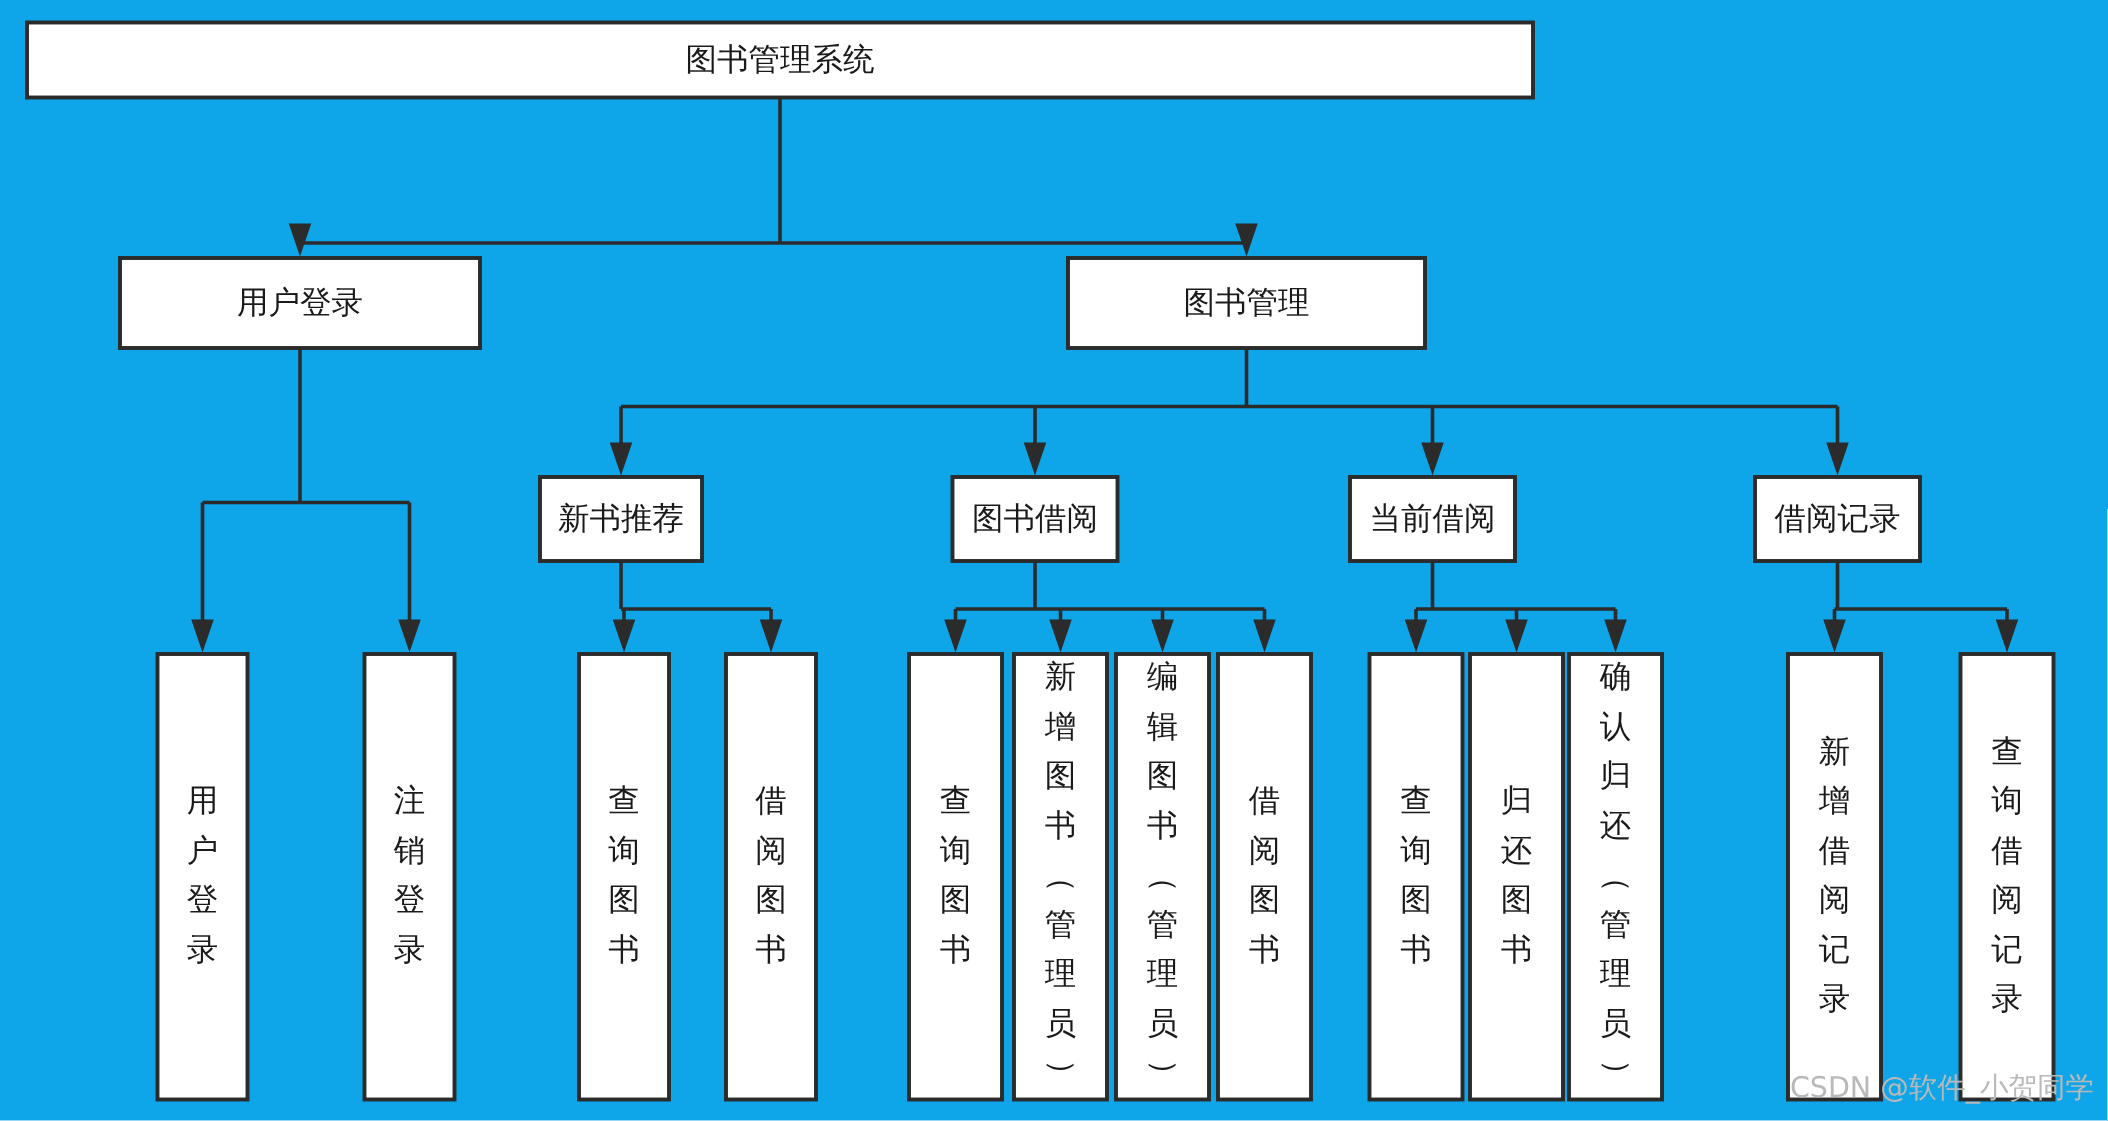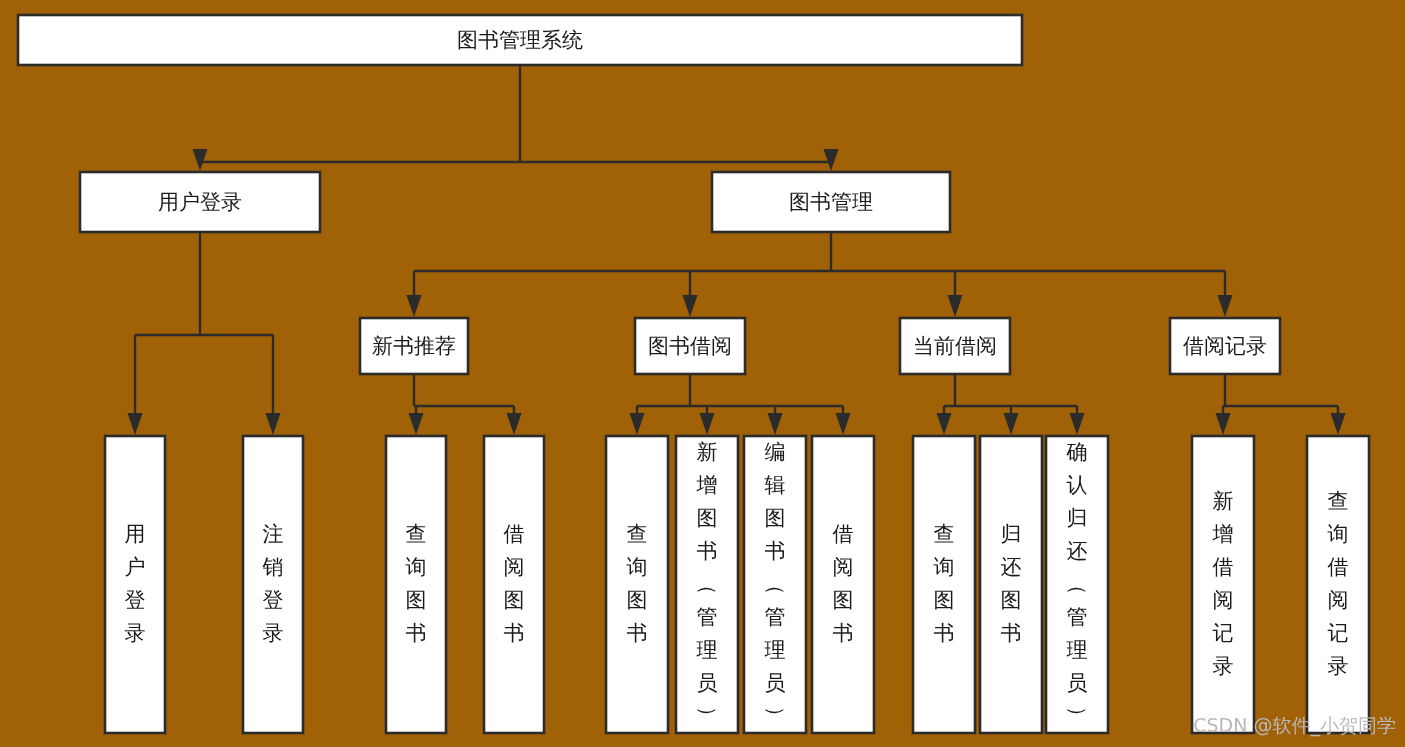--- a/index.html
+++ b/index.html
@@ -8,21 +8,21 @@
     padding: 0;
     background: #ffffff;
   }
   body {
     font-family: "DejaVu Sans", "Liberation Sans", sans-serif;
   }
   #diagram-root {
     position: relative;
     width: 1405px;
     height: 747px;
-    background: #a16207;
+    background: #0ea5e9;
     overflow: hidden;
   }
   svg.diagram-canvas {
     position: absolute;
     top: 0;
     left: 0;
     width: 1405px;
     height: 747px;
     display: block;
   }

